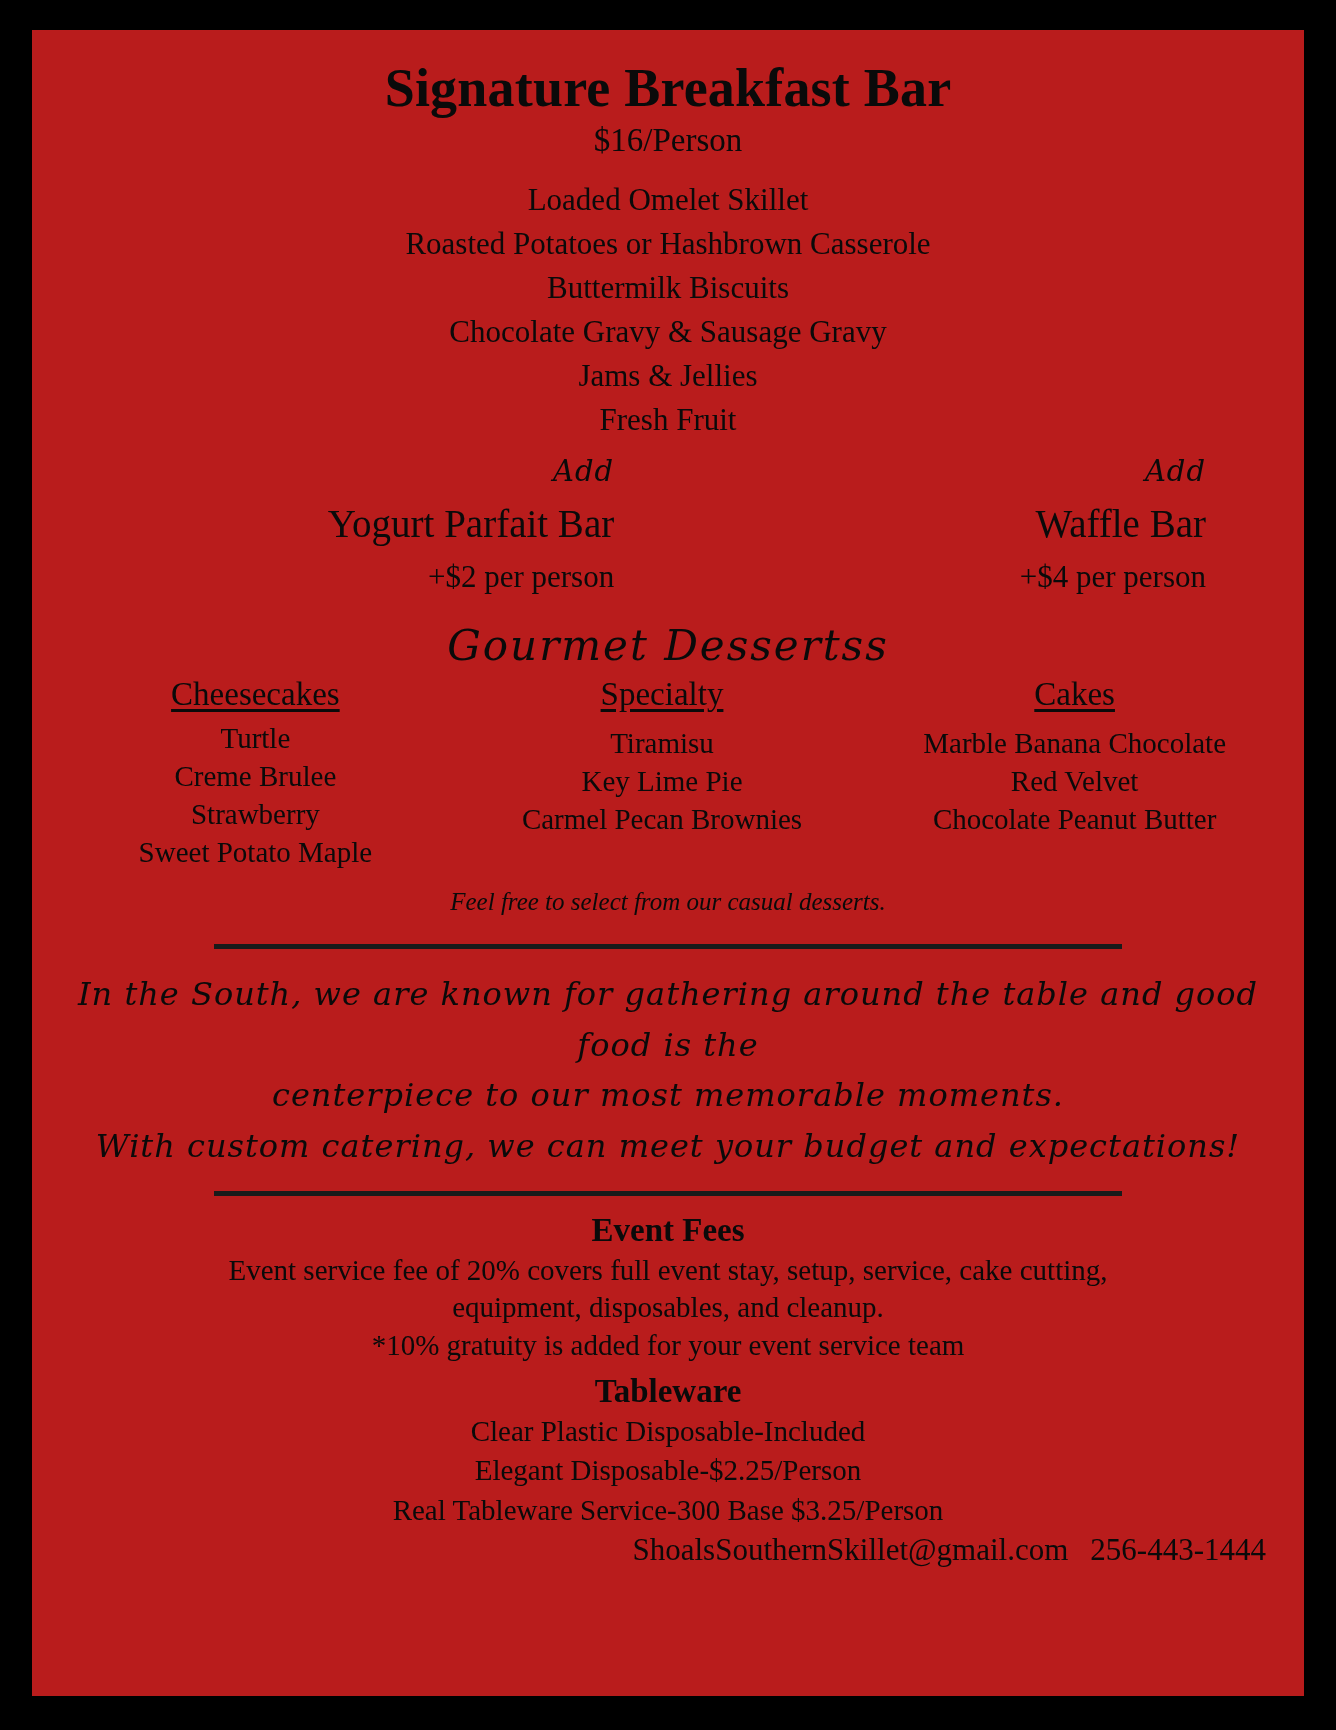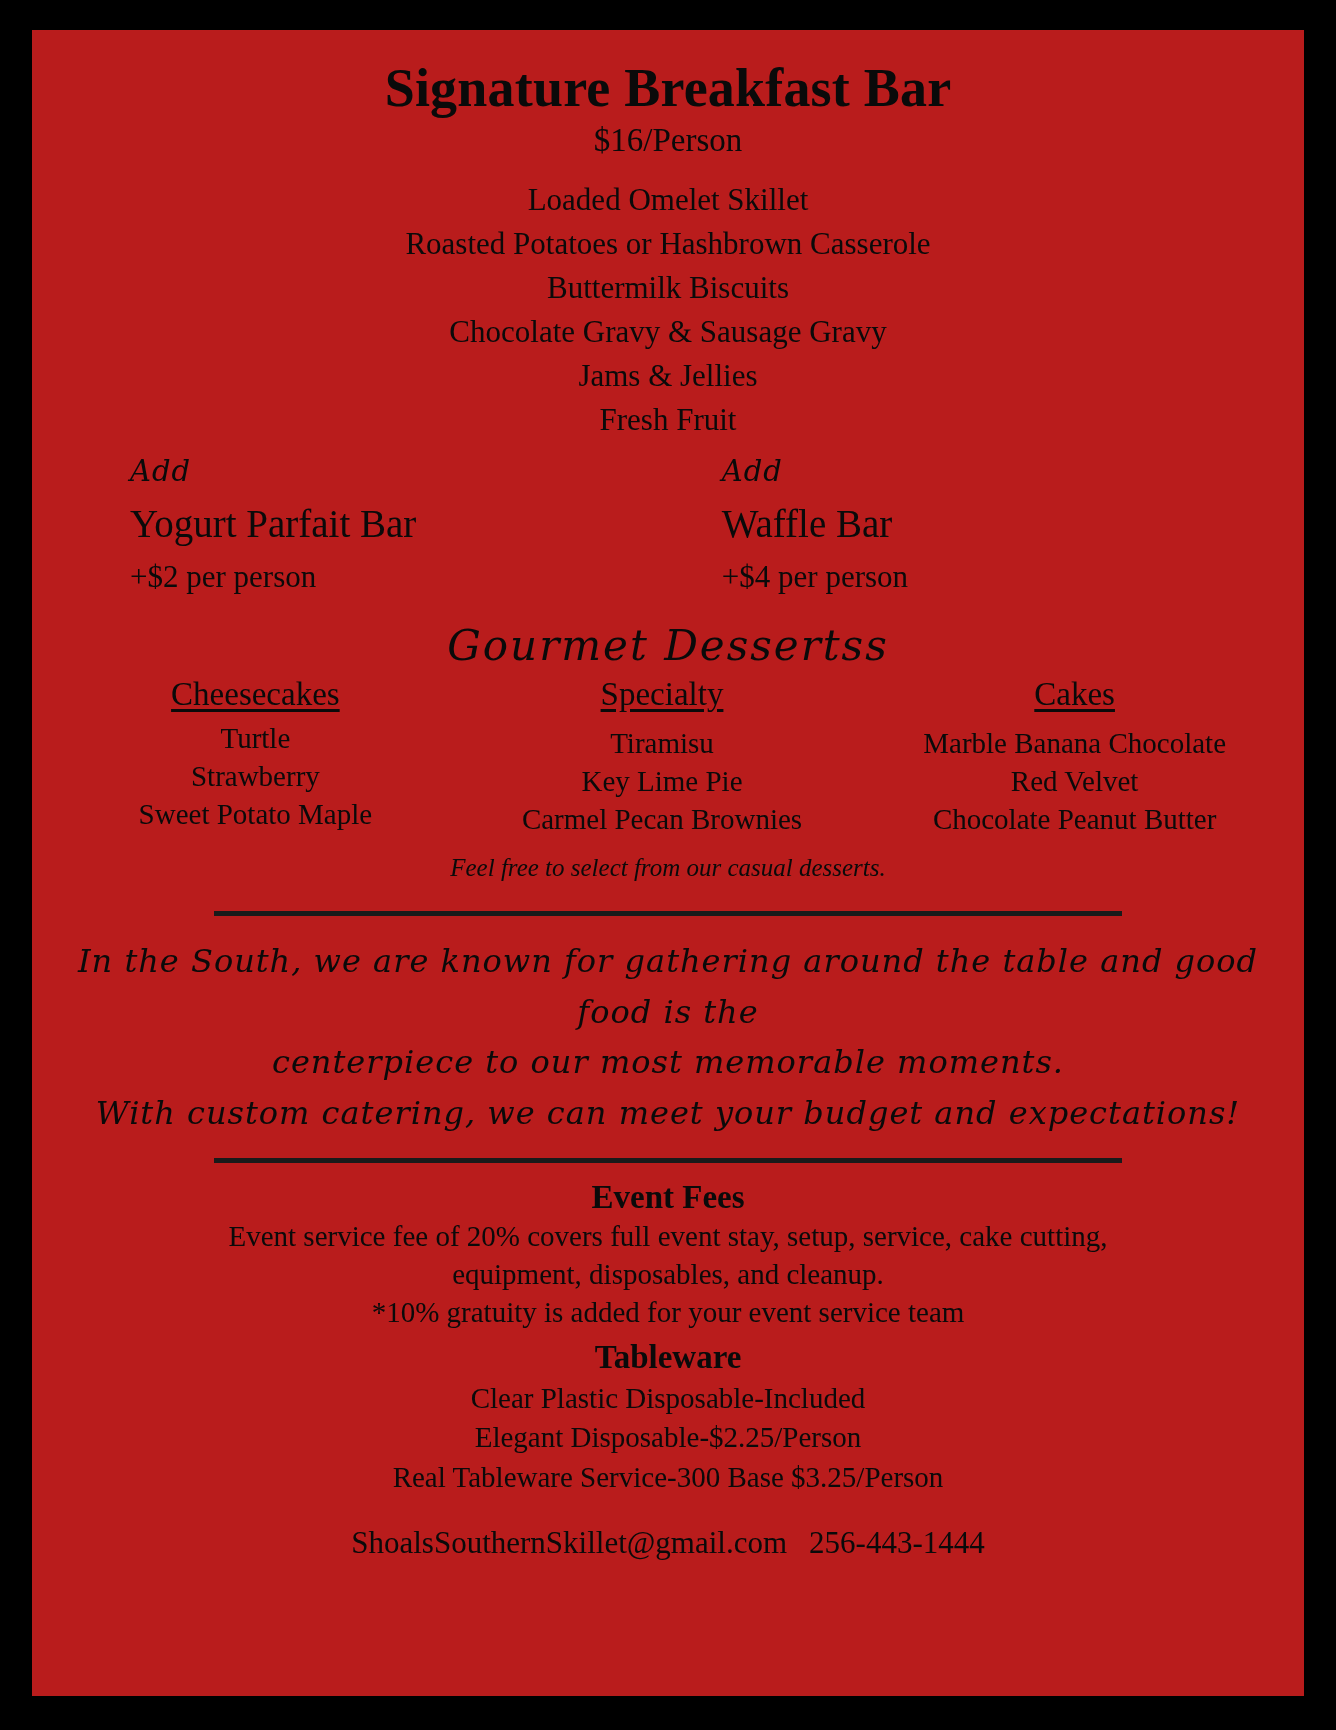--- a/index.html
+++ b/index.html
@@ -61,21 +61,21 @@
 
   
   .addons {
     display: flex;
     justify-content: space-between;
     align-items: flex-start;
     margin: 12px 0 0 0;
     padding: 0 60px;
     box-sizing: border-box;
   }
-  .addon-col { width: 45%; text-align: left; }
+  .addon-col { width: 45%; text-align: right; }
   .script-sm {
     font-family: "DejaVu Serif", "Liberation Serif", serif;
     font-style: italic;
     font-size: 29px;
     line-height: 1.2;
     letter-spacing: 1px;
     margin-bottom: 6px;
   }
   .addon-name {
     font-size: 39px;
@@ -176,22 +176,21 @@
   .tableware-line {
     font-size: 29px;
     line-height: 1.36;
     text-align: center;
     white-space: nowrap;
   }
 
   .contact {
     font-size: 31px;
     line-height: 1.3;
-    text-align: center;
-    margin-top: 26px;
+    text-align: right;
     white-space: nowrap;
   }
   .contact .phone { margin-left: 22px; }
 </style>
 </head>
 <body>
 
 <div class="page-frame">
   <div class="sheet">
 
@@ -221,20 +220,21 @@
     </div>
 
     <div class="desserts-heading">Gourmet Dessertss</div>
 
     <div class="dessert-cols">
 
       <div class="dessert-col col-cheesecakes">
         <div class="col-head">Cheesecakes</div>
         <ul>
           <li>Turtle</li>
+          <li>Creme Brulee</li>
           <li>Strawberry</li>
           <li>Sweet Potato Maple</li>
         </ul>
       </div>
 
       <div class="dessert-col col-specialty">
         <div class="col-head">Specialty</div>
         <ul>
           <li>Tiramisu</li>
           <li>Key Lime Pie</li>

